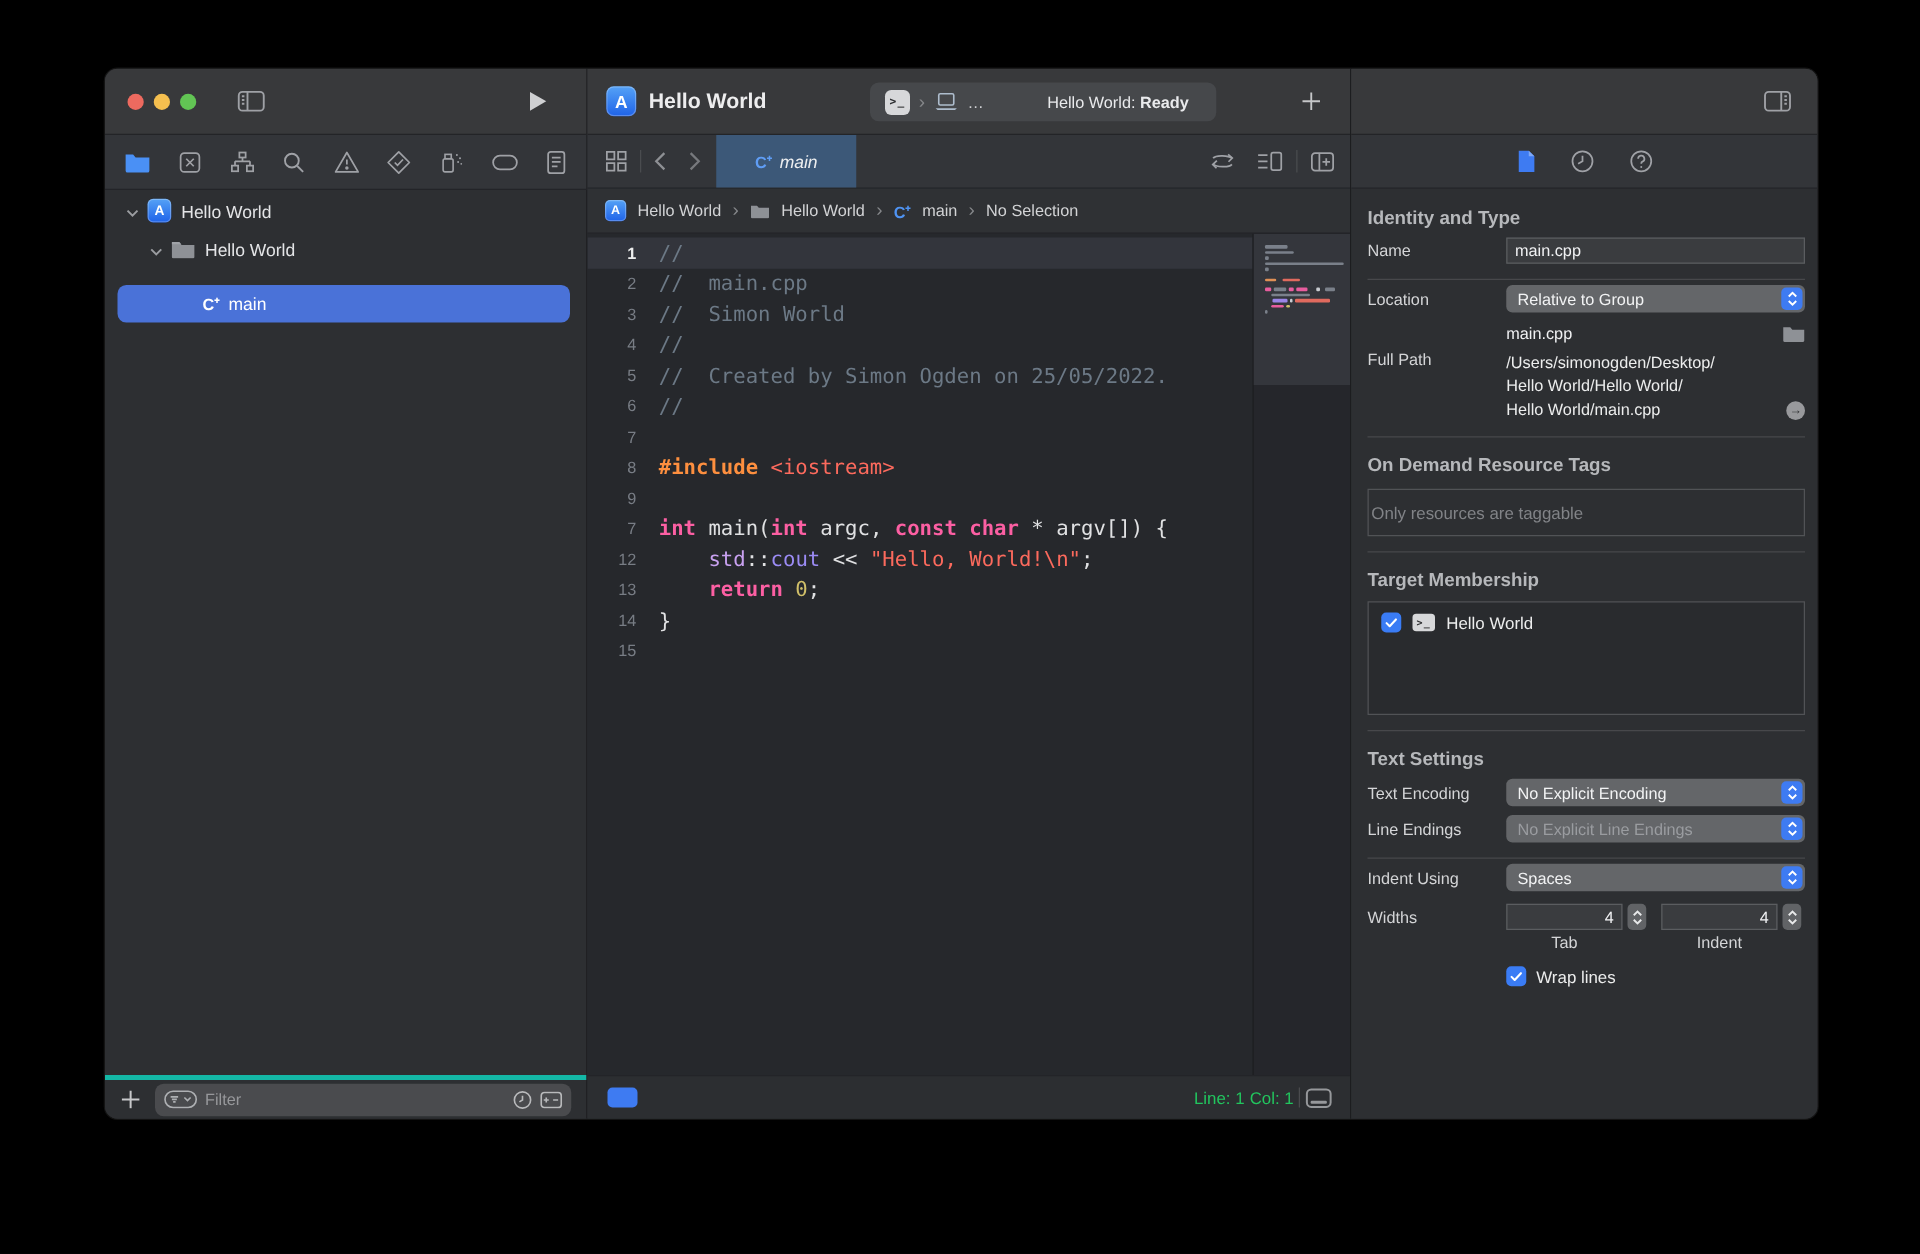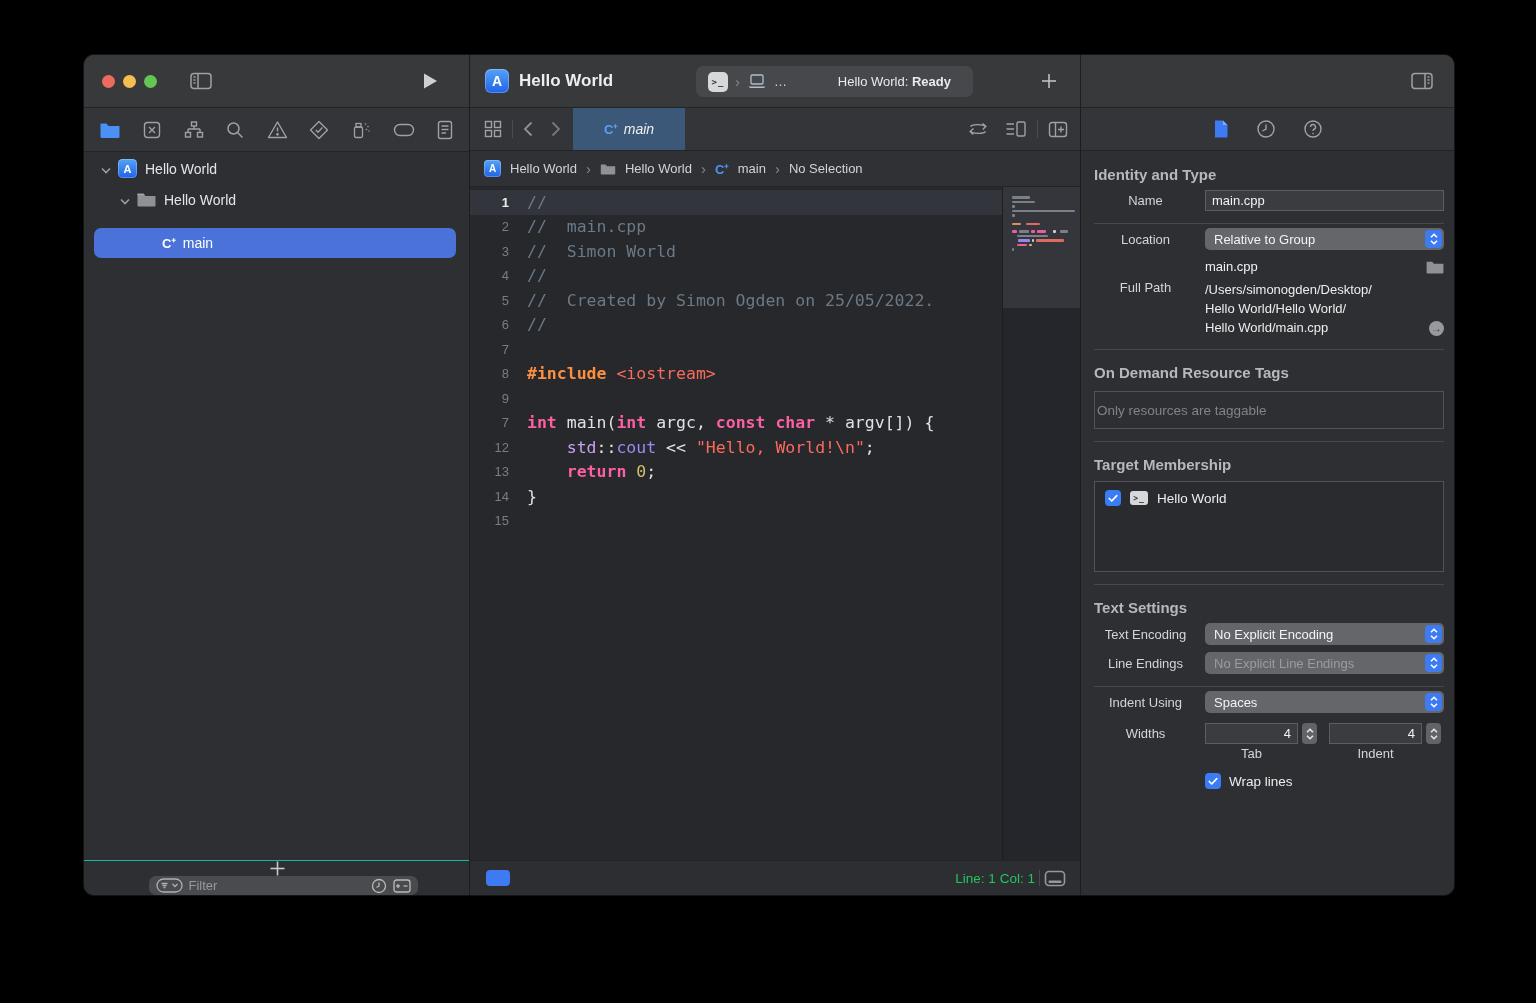--- a/index.html
+++ b/index.html
@@ -48,21 +48,21 @@
   .tree-row { height:31px; display:flex; align-items:center; font-size:14px; color:#e4e5e7; }
   .tree-row .chev { color:#9b9da1; margin-right:7px; }
   .tree-row .lbl { margin-left:8px; }
   .sel-capsule { position:absolute; left:10px; right:13px; top:75px; height:30px;
     background:#4a72d8; border-radius:7px; display:flex; align-items:center;
     color:#fff; font-size:14px; }
   .cpp-badge { font-size:13px; font-weight:bold; }
   .folder-glyph { width:19px; height:15px; }
 
   .filterbar { position:absolute; bottom:0; left:0; right:0; height:35px;
-    border-top:1px solid #14b8a6; display:flex; align-items:center; padding:0 12px 0 13px;flex-direction:column; }
+    border-top:4px solid #14b8a6; display:flex; align-items:center; padding:0 12px 0 13px; }
   .filter-field { flex:1; margin-left:12px; height:26px; background:#4a4b4e; border-radius:7px;
     display:flex; align-items:center; padding:0 7px; gap:6px; }
   .filter-field input { flex:1; background:transparent; border:none; outline:none;
     color:#e8e9eb; font-size:13px; font-family:inherit; }
   .filter-field input::placeholder { color:#97989b; }
 
   
   .tabbar { height:43px; background:#333539; border-bottom:1px solid #232428;
     display:flex; align-items:center; }
   .tabbar .vsep { width:1px; height:18px; background:#4a4c4f; margin:0 10px; }
@@ -99,21 +99,21 @@
   .linecol { margin-left:auto; display:flex; align-items:center; gap:4px;
     color:#22c55e; font-size:13.5px; }
   .linecol .vsep { width:1px; height:16px; background:#4a4b4e; }
 
   
   .insp-tabs { height:43px; background:#333539; border-bottom:1px solid #232428;
     display:flex; align-items:center; justify-content:center; gap:27px; }
   .insp-body { position:absolute; top:97px; bottom:0; left:0; right:0; overflow:hidden; }
   .insp-header { font-size:15px; font-weight:bold; color:#b6b8bb; margin:14px 10px 4px 13px; }
   .insp-row { display:flex; align-items:center; margin:7px 10px 0 13px; }
-  .insp-label { width:103px; flex:none; text-align:center; margin-right:8px;
+  .insp-label { width:103px; flex:none; text-align:left; margin-right:8px;
     color:#d4d5d7; font-size:13px; }
   .insp-divider { height:1px; background:#47484b; margin:12px 10px 4px 13px; }
   .txtfield { flex:1; height:21px; background:#3a3c3f; border:1px solid #5b5d60;
     color:#f0f1f3; font-size:13px; padding:0 6px; font-family:inherit; outline:none; }
   .dd { flex:1; height:22px; background:#646669; border-radius:5px; display:flex;
     align-items:center; padding:0 2px 0 9px; color:#f2f3f4; font-size:13px; }
   .dd .dd-label { flex:1; white-space:nowrap; overflow:hidden; }
   .dd.disabled .dd-label { color:#9a9ca0; }
   .dd-step { width:17px; height:18px; flex:none; background:#3e7bf2; border-radius:4px;
     display:flex; align-items:center; justify-content:center; margin-left:6px; }

